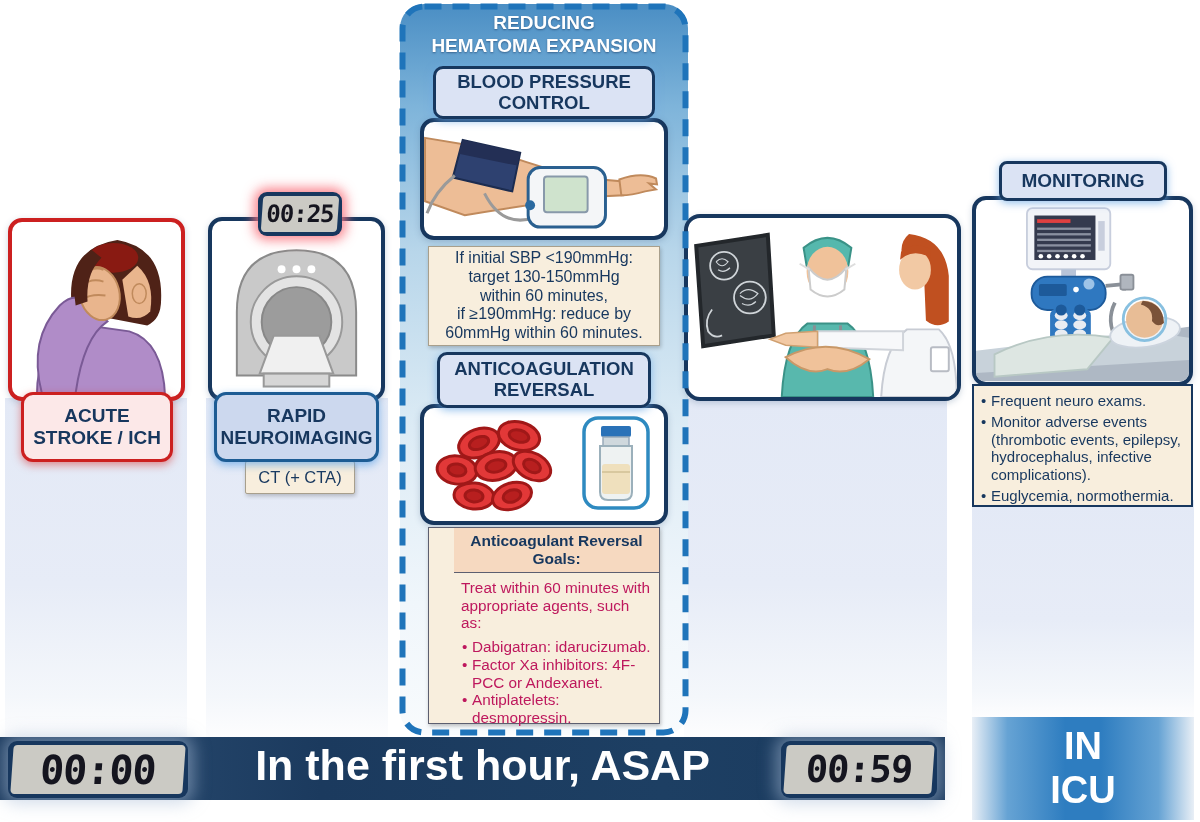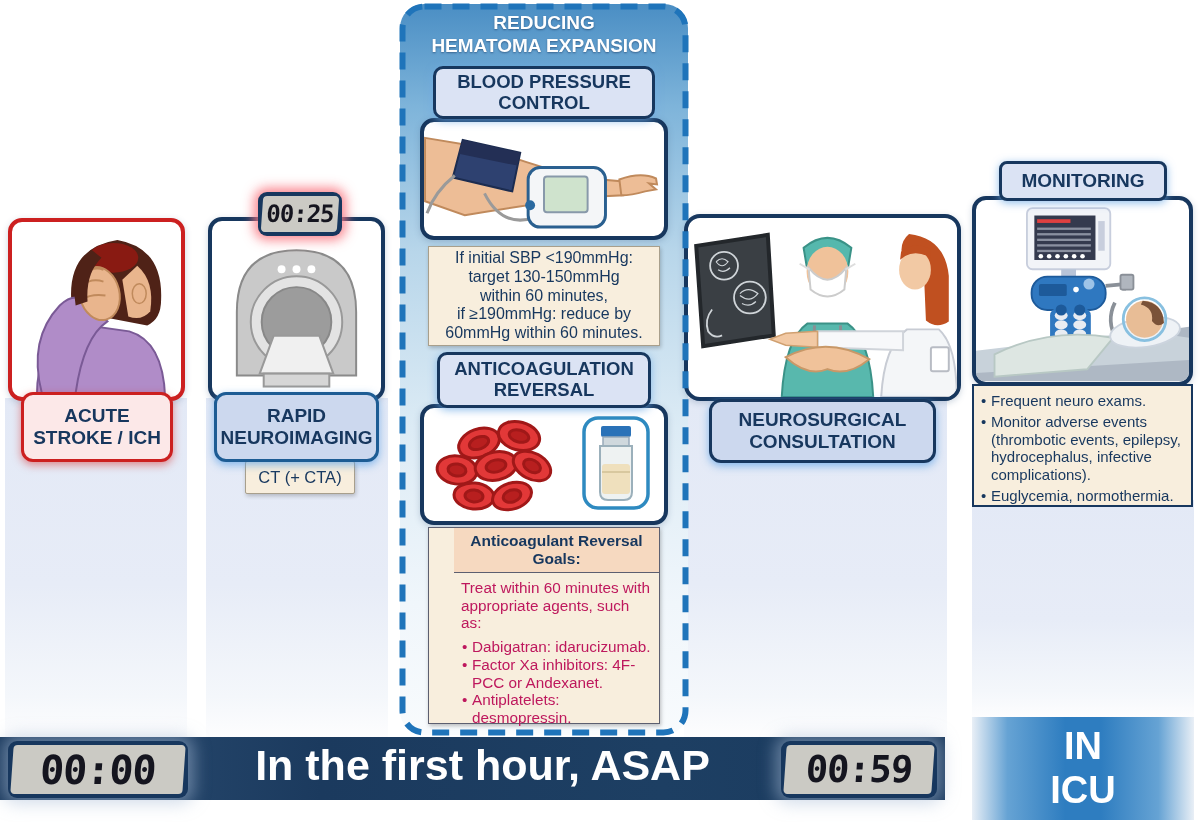--- a/index.html
+++ b/index.html
@@ -225,26 +225,20 @@
       <path d="M222,16 Q258,20 262,58 L262,104 Q250,112 239,103 L237,56 Q228,40 217,44 Q210,26 222,16 Z" fill="#c05020"></path>
       <ellipse cx="228" cy="52" rx="16" ry="20" fill="#f2c9a4"></ellipse>
       <path d="M213,42 Q226,30 244,40 L244,32 Q228,22 214,34 Z" fill="#c05020"></path>
       <path d="M194,180 Q197,128 220,112 L252,112 Q270,128 270,180 Z" fill="#f4f6f8" stroke="#c8ccd4" stroke-width="2"></path>
       <path d="M216,114 L130,114 L130,130 L216,133 Z" fill="#f7f8fa" stroke="#d0d4da" stroke-width="2"></path>
       <path d="M130,114 L98,116 L82,122 L98,128 L130,130 Z" fill="#f2c9a4" stroke="#d0a070" stroke-width="1.5"></path>
       <rect x="244" y="130" width="18" height="24" rx="2" fill="#ffffff" stroke="#b8bcc4" stroke-width="2"></rect>
       <path d="M98,140 Q140,118 182,142 Q160,160 140,152 Q120,160 98,140 Z" fill="#f0c29a" stroke="#c89868" stroke-width="2"></path>
     </svg>
   </div>
-  <div class="abs label label-navy" style="left:709px;top:399px;width:227px;height:64px;">
-    <div>
-      <span>NEUROSURGICAL</span><br>
-      <span>CONSULTATION</span>
-    </div>
-  </div>
 
   <div class="abs hdr" style="left:999px;top:161px;width:168px;height:40px;border-radius:8px;font-size:19px;">MONITORING</div>
   <div class="abs imgbox" style="left:972px;top:196px;width:221px;height:190px;">
     <svg viewBox="0 0 230 195" width="213" height="182">
       <rect x="55" y="8" width="90" height="66" rx="6" fill="#f2f4f8" stroke="#c8cedd" stroke-width="2"></rect>
       <rect x="63" y="16" width="66" height="48" fill="#343a4e"></rect>
       <rect x="66" y="20" width="36" height="4" fill="#e04040"></rect>
       <rect x="66" y="29" width="58" height="2.5" fill="#8a90a0"></rect>
       <rect x="66" y="35" width="58" height="2.5" fill="#8a90a0"></rect>
       <rect x="66" y="41" width="58" height="2.5" fill="#8a90a0"></rect>

